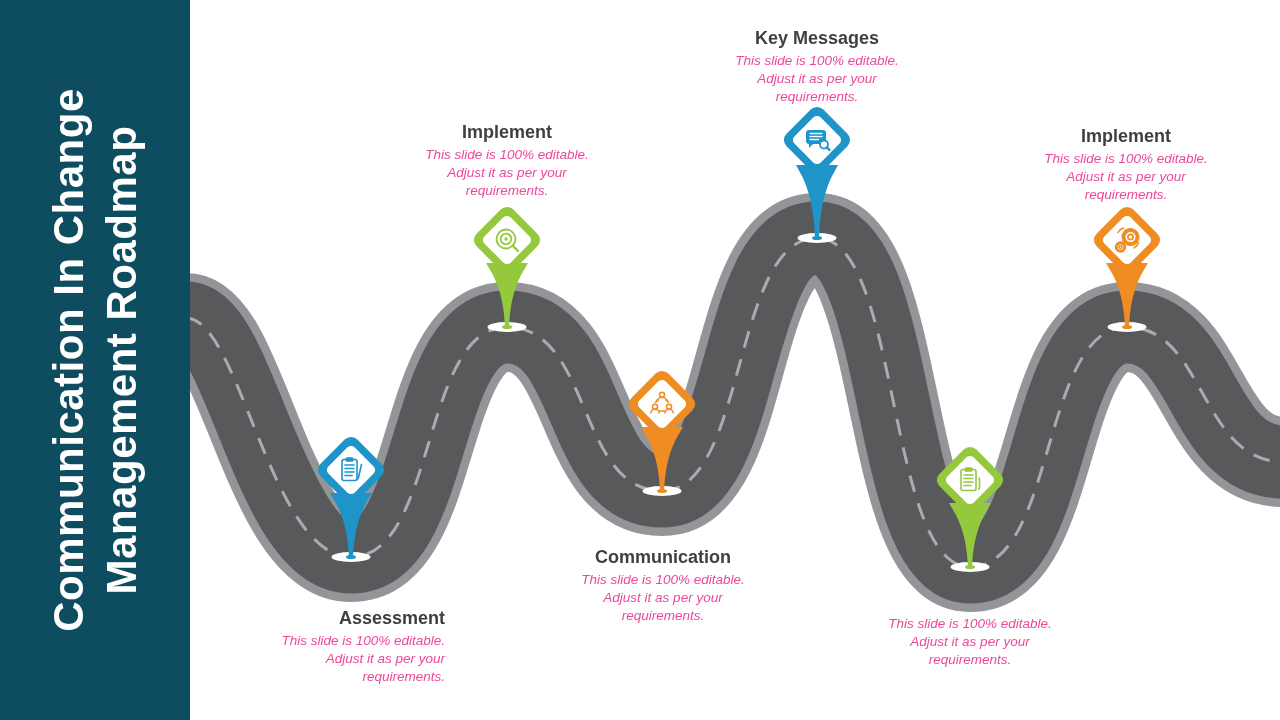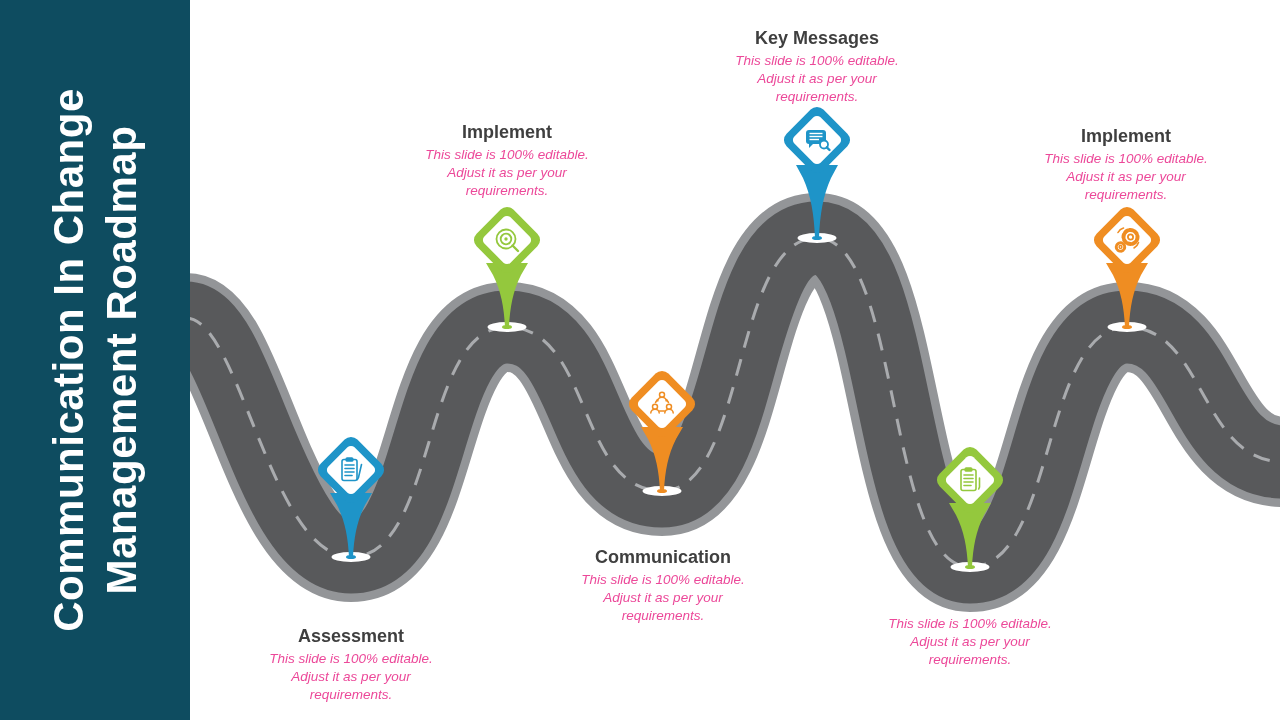--- a/index.html
+++ b/index.html
@@ -152,21 +152,21 @@
   </g>
 </svg>
 
 <div class="sidebar">
   <div class="sidebar-title">
     <div>Communication In Change</div>
     <div>Management Roadmap</div>
   </div>
 </div>
 
-<div class="milestone-label" style="left:257px;top:626px;">
+<div class="milestone-label" style="left:257px;top:608px;text-align:right;">
   <div class="label-title">Assessment</div>
   <div class="label-desc">This slide is 100% editable. Adjust it as per your requirements.</div>
 </div>
 
 <div class="milestone-label" style="left:413px;top:122px;">
   <div class="label-title">Implement</div>
   <div class="label-desc">This slide is 100% editable. Adjust it as per your requirements.</div>
 </div>
 
 <div class="milestone-label" style="left:569px;top:547px;">

